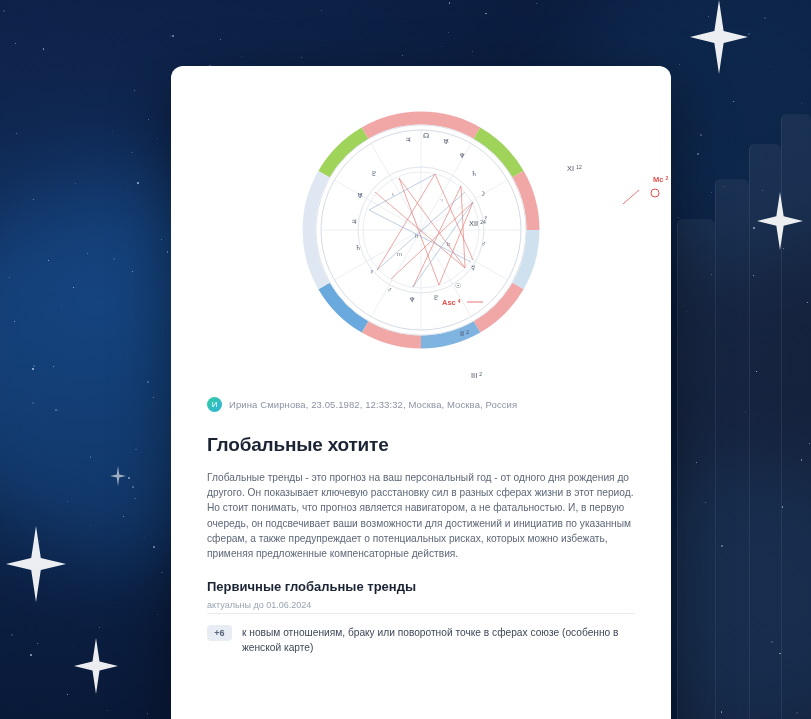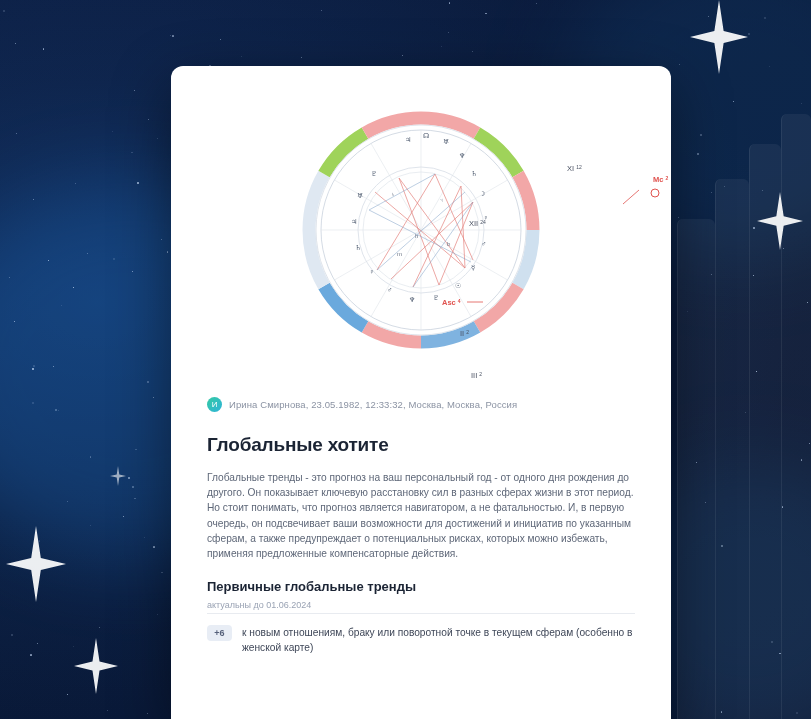--- a/index.html
+++ b/index.html
@@ -469,18 +469,18 @@
 
   <div class="content">
     <h1 class="title">Глобальные хотите</h1>
     <p class="body">Глобальные тренды - это прогноз на ваш персональный год - от одного дня рождения до другого. Он показывает ключевую расстановку сил в разных сферах жизни в этот период. Но стоит понимать, что прогноз является навигатором, а не фатальностью. И, в первую очередь, он подсвечивает ваши возможности для достижений и инициатив по указанным сферам, а также предупреждает о потенциальных рисках, которых можно избежать, применяя предложенные компенсаторные действия.</p>
 
     <h2 class="sub">Первичные глобальные тренды</h2>
     <div class="valid">актуальны до 01.06.2024</div>
 
     <div class="bullet-row">
       <div class="badge">+6</div>
-      <div class="bullet-text">к новым отношениям, браку или поворотной точке в текущем сферам (особенно в женской карте)</div>
+      <div class="bullet-text">к новым отношениям, браку или поворотной точке в сферах союзе (особенно в женской карте)</div>
     </div>
 
   </div>
 
 </div>
 
 </body></html>

